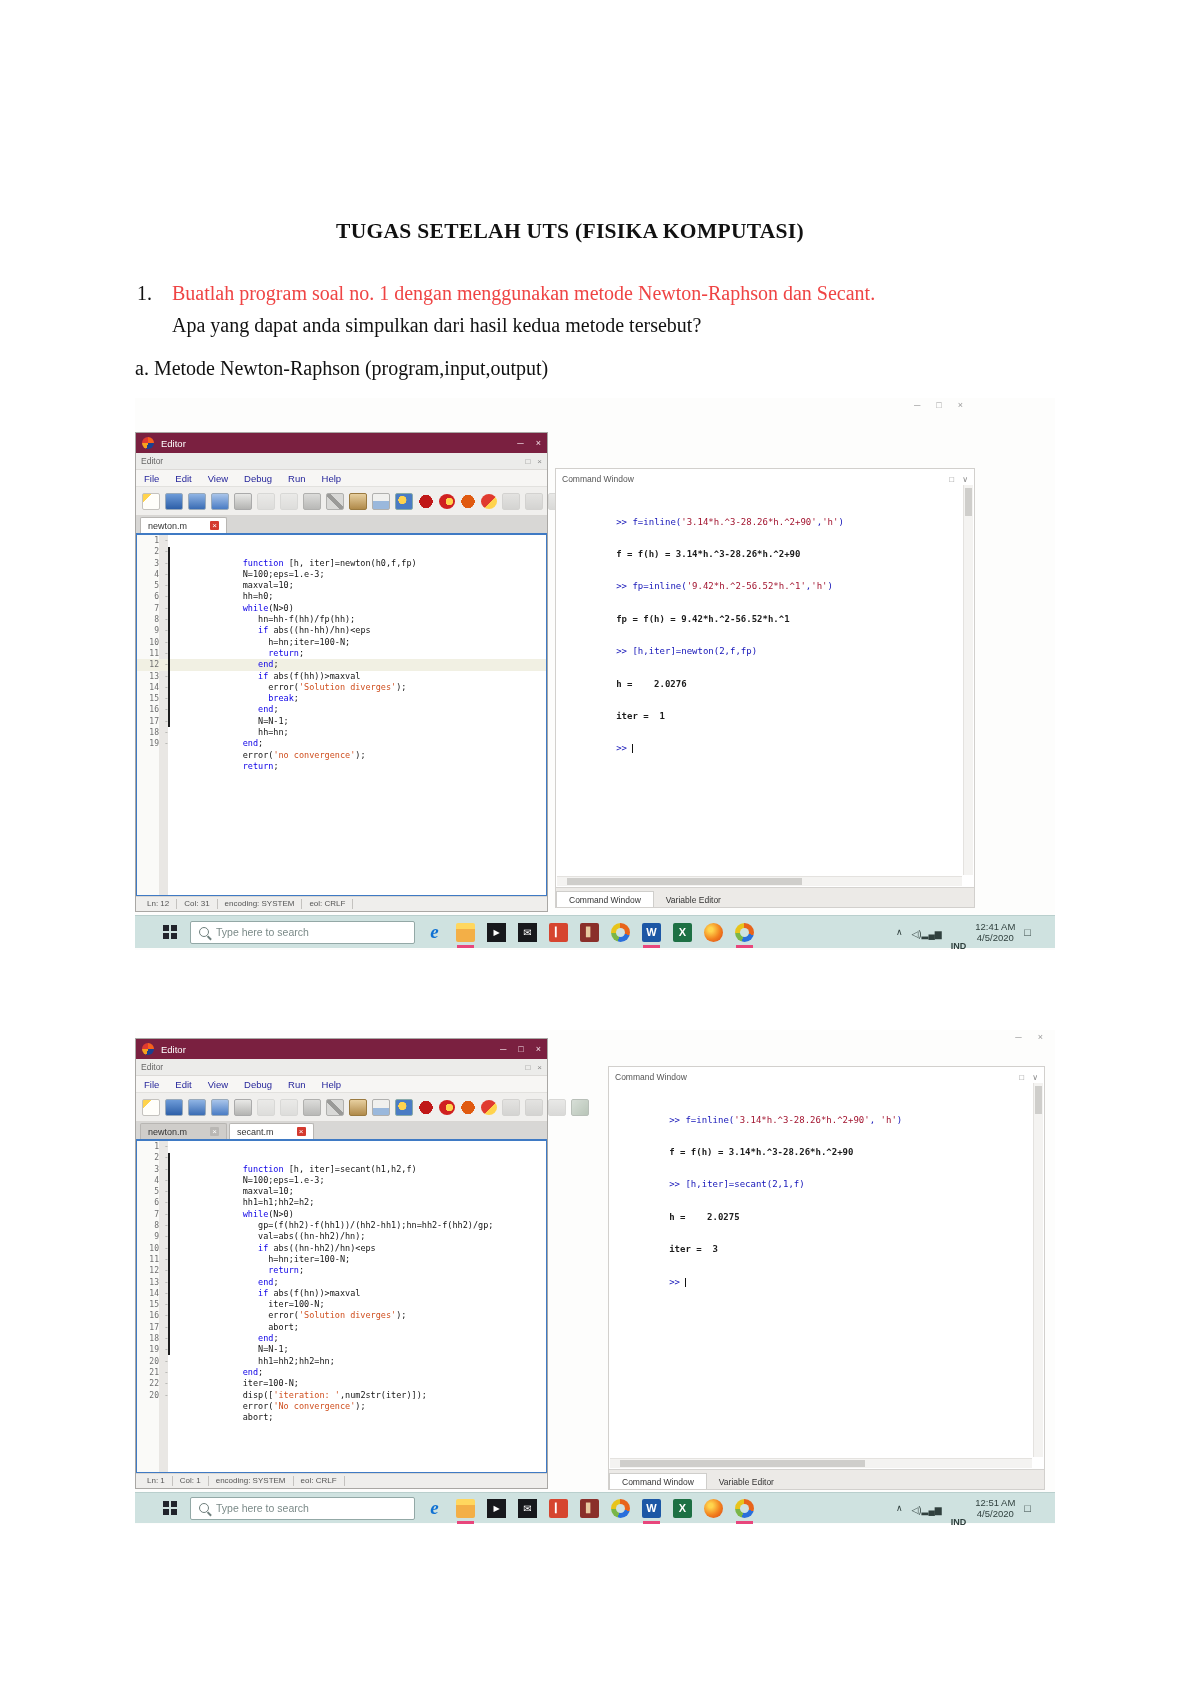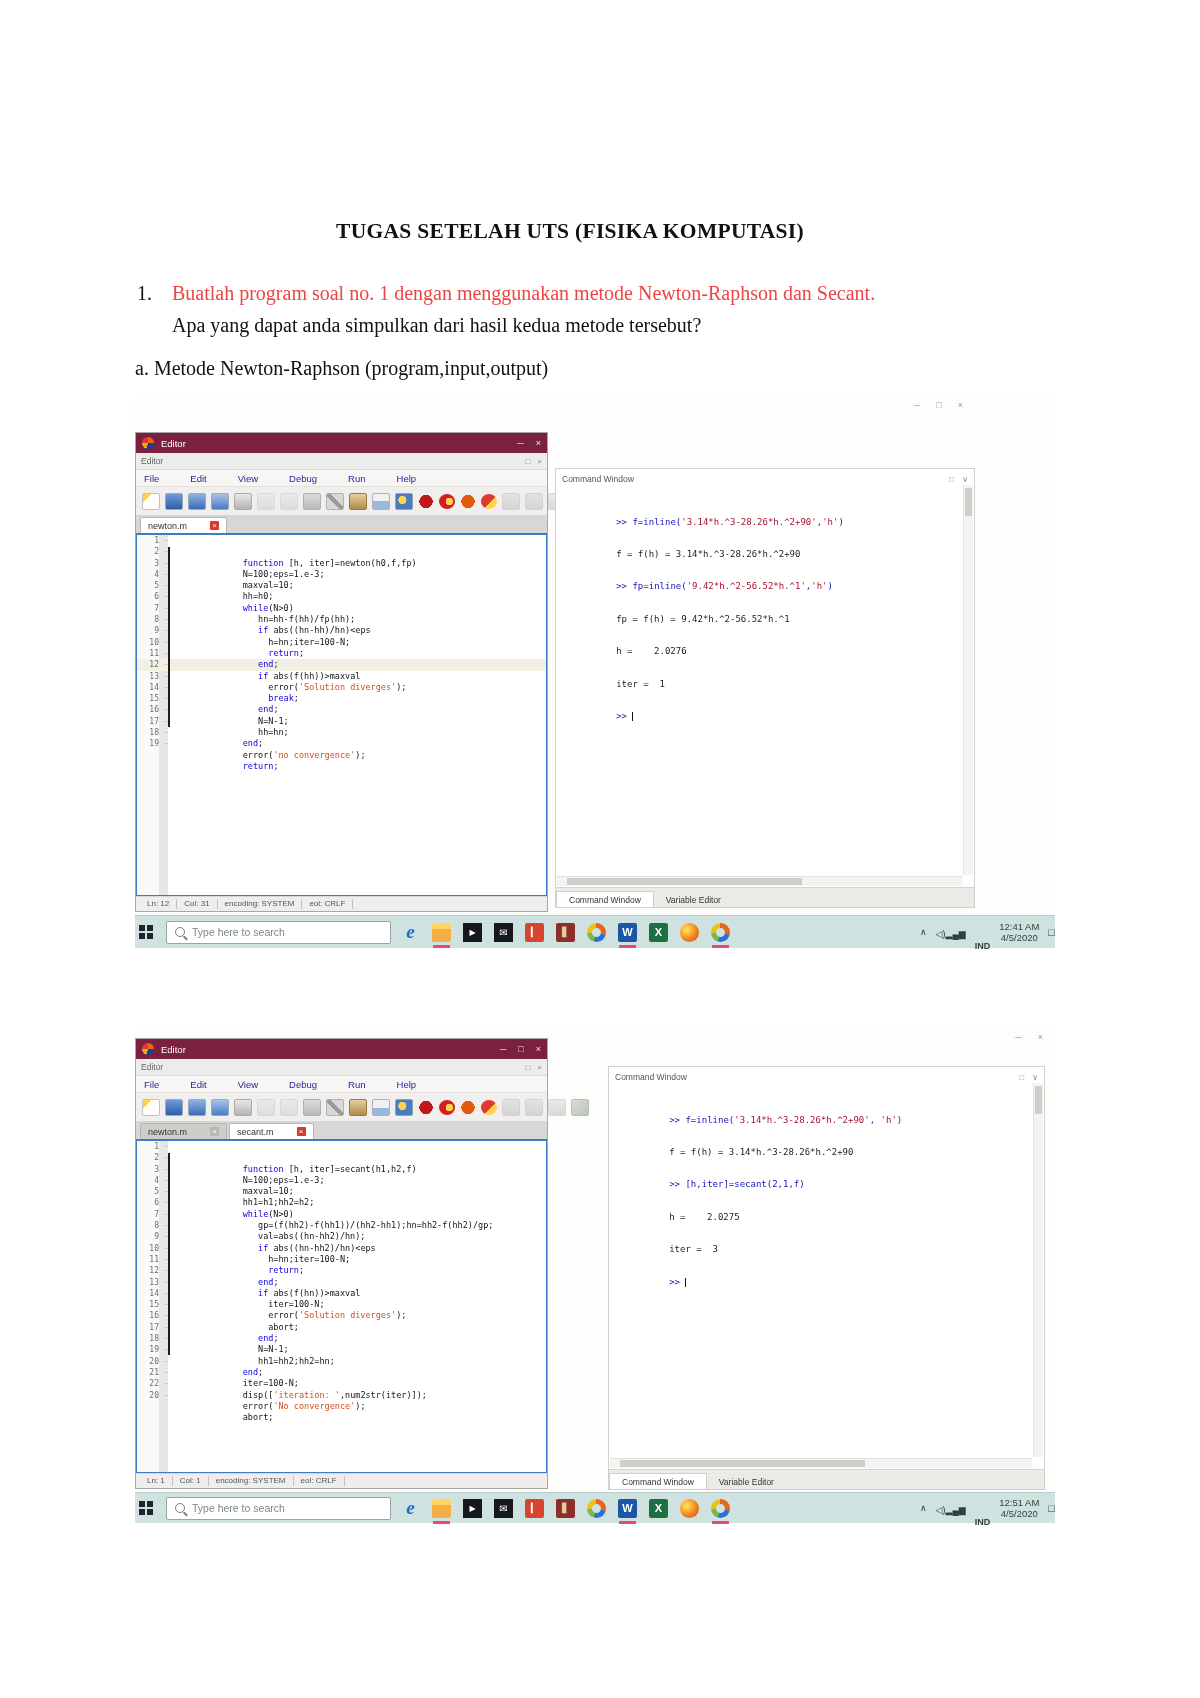--- a/index.html
+++ b/index.html
@@ -27,21 +27,21 @@
   .shot:nth-of-type(1) .editor{top:34px;height:480px;}
   .shot:nth-of-type(2) .editor{top:8px;height:451px;}
   .titlebar{height:20px;background:#7a2040;display:flex;align-items:center;padding:0 6px;flex:none;}
   .logo{width:12px;height:12px;border-radius:50%;flex:none;
     background:conic-gradient(#f6611d 0 25%,#1b3f8f 25% 55%,#f6a21d 55% 75%,#e03a2f 75%);}
   .ttext{color:#fff;font-size:9.5px;margin-left:7px;}
   .tbtns{margin-left:auto;display:flex;gap:12px;color:#f3dfe6;font-size:9px;}
   .strip{height:16px;background:#ececea;border-bottom:1px solid #dcdad7;display:flex;align-items:center;padding:0 5px;flex:none;}
   .striptext{font-size:8.5px;color:#666;}
   .stripbtns{margin-left:auto;display:flex;gap:7px;color:#8a8a8a;font-size:8px;}
-  .menubar{height:16px;background:#f7f6f4;display:flex;align-items:center;gap:31px;padding:0 8px;flex:none;}
+  .menubar{height:16px;background:#f7f6f4;display:flex;align-items:center;gap:16px;padding:0 8px;flex:none;}
   .mitem{font-size:9.5px;color:#26269b;}
   .toolbar{height:28px;background:#f0efed;border-top:1px solid #e2e1de;border-bottom:1px solid #d8d6d3;
     display:flex;align-items:center;gap:5px;padding:0 6px;flex:none;}
   .ticon{width:16px;height:15px;border-radius:2px;flex:none;}
   .ti-new{background:linear-gradient(135deg,#ffd34d 0 28%,#fffefa 28%);border:1px solid #c4c2be;}
   .ti-open{background:linear-gradient(#6d9bd8,#2d5fa8);border:1px solid #9ab;}
   .ti-save{background:linear-gradient(#8fb4e4,#3a6cb4);border:1px solid #9ab;}
   .ti-pub{background:linear-gradient(#a8c4ea,#4a7cc4);border:1px solid #9ab;}
   .ti-print{background:linear-gradient(#e8e8e6,#b4b4b2);border:1px solid #aaa;}
   .ti-undo,.ti-redo{background:linear-gradient(#e6e6e4,#cfcfcd);border:1px solid #c6c6c4;opacity:.55;}
@@ -88,32 +88,32 @@
   .cmdpanel{position:absolute;background:#fff;border:1px solid #d2d0cd;box-sizing:border-box;}
   .shot:nth-of-type(1) .cmdpanel{left:420px;top:70px;width:420px;height:440px;}
   .shot:nth-of-type(2) .cmdpanel{left:473px;top:36px;width:437px;height:424px;}
   .cmdhead{height:16px;display:flex;align-items:center;padding:2px 6px;}
   .chlabel{font-size:8.5px;color:#555;}
   .chbtns{margin-left:auto;display:flex;gap:8px;color:#8a8a8a;font-size:8px;}
   .cmdbody{position:absolute;top:26px;left:6px;right:14px;bottom:32px;overflow:hidden;}
   .crow{white-space:pre;font-family:"DejaVu Sans Mono",monospace;font-size:9px;line-height:10.8px;}
   .tok.cc,.tok.cp{color:#1414b8;}
   .tok.cs{color:#a2142f;}
-  .tok.co{color:#1c1c1c;}
+  .tok.co{color:#1c1c1c;font-weight:bold;}
   .tok.cur{display:inline-block;width:1px;height:9px;background:#111;vertical-align:-1px;}
   .vscroll{position:absolute;top:16px;right:1px;bottom:32px;width:9px;background:#f4f3f1;border-left:1px solid #e4e2df;}
   .vthumb{position:absolute;top:3px;left:1px;right:1px;height:28px;background:#cfcecb;}
   .hscroll{position:absolute;left:1px;right:12px;bottom:21px;height:9px;background:#f4f3f1;border-top:1px solid #e4e2df;}
   .hthumb{width:58%;height:7px;margin:1px 0 0 10px;background:#cfcecb;}
   .cmdtabs{position:absolute;left:0;right:0;bottom:0;height:19px;background:#eceae7;border-top:1px solid #d5d3d0;display:flex;align-items:flex-end;}
   .ctab{padding:3px 12px 2px;font-size:8.5px;color:#333;}
   .ctab.on{background:#fff;border:1px solid #cfcecb;border-bottom:none;}
   
   .taskbar{position:absolute;left:0;width:920px;background:#cfe2e0;border-top:1px solid #b9cfcd;
-    display:flex;align-items:center;padding:0 0;box-sizing:border-box;gap:9px;}
+    display:flex;align-items:center;padding:0 24px;box-sizing:border-box;gap:9px;}
   .shot:nth-of-type(1) .taskbar{top:517px;height:33px;}
   .shot:nth-of-type(2) .taskbar{top:462px;height:31px;}
   .startbtn{width:22px;height:22px;display:flex;align-items:center;justify-content:center;flex:none;}
   .winlogo{width:6px;height:6px;background:#21242c;box-shadow:8px 0 #21242c,0 8px #21242c,8px 8px #21242c;margin:-8px 8px 0 0;}
   .searchbox{width:225px;height:23px;background:#fff;border:1px solid #93a8a6;border-radius:2px;
     display:flex;align-items:center;gap:7px;padding:0 8px;box-sizing:border-box;flex:none;}
   .mag{width:8px;height:8px;border:1.5px solid #6f7f7d;border-radius:50%;position:relative;flex:none;}
   .mag::after{content:"";position:absolute;width:5px;height:1.5px;background:#6f7f7d;transform:rotate(45deg);right:-4px;bottom:-2px;}
   .stext{font-size:10.5px;color:#7b8a88;white-space:nowrap;}
   .tbicons{display:flex;gap:10px;align-items:center;}
@@ -404,20 +404,23 @@
           <span class="tok co">f = f(h) = 3.14*h.^3-28.26*h.^2+90</span></div>
 
           <div class="crow">
             
           <span class="tok cp">&gt;&gt; </span><span class="tok cc">fp=inline(</span><span class="tok cs">'9.42*h.^2-56.52*h.^1'</span><span class="tok cc">,</span><span class="tok cs">'h'</span><span class="tok cc">)</span></div>
 
           <div class="crow">
             
           <span class="tok co">fp = f(h) = 9.42*h.^2-56.52*h.^1</span></div>
 
+          <div class="crow">
+            
+          <span class="tok cp">&gt;&gt; </span><span class="tok cc">[h,iter]=newton(2,f,fp)</span></div>
 
           <div class="crow">
             
           <span class="tok co">h =    2.0276</span></div>
 
           <div class="crow">
             
           <span class="tok co">iter =  1</span></div>
 
           <div class="crow">

